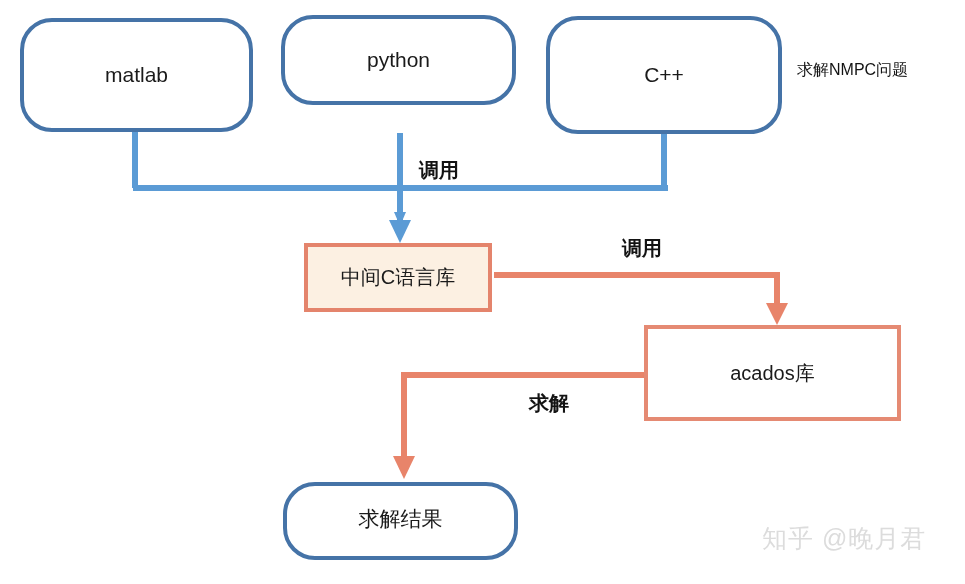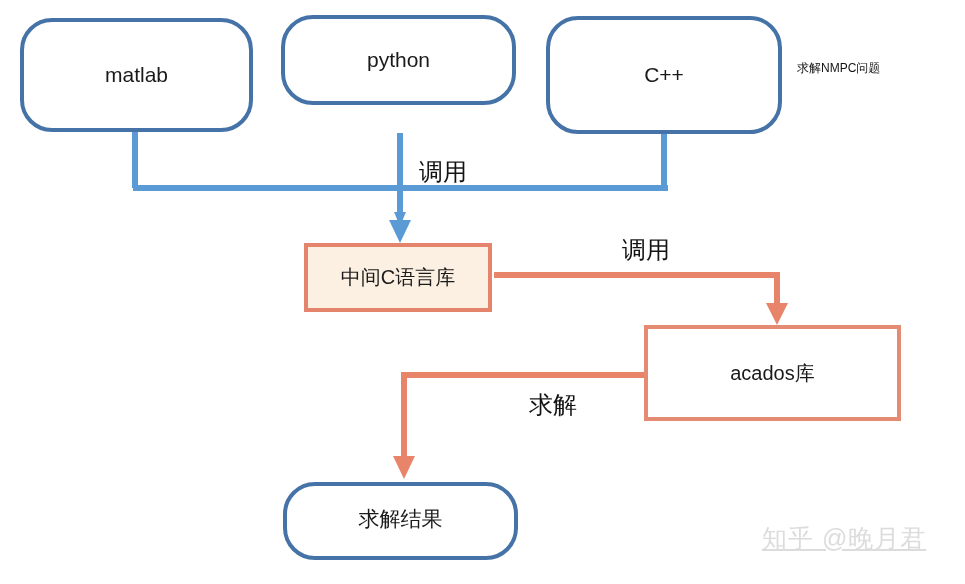--- a/index.html
+++ b/index.html
@@ -40,40 +40,40 @@
     background: #fcf0e2;
     font-size: 20px;
   }
   .node-orange-plain {
     border: 4px solid #e58a73;
     background: #ffffff;
     font-size: 20px;
   }
   .edge-label {
     position: absolute;
-    font-size: 24px;
+    font-size: 20px;
     color: #131313;
     white-space: nowrap;
     line-height: 1;
+    font-weight: bold;
   }
   .side-label {
     position: absolute;
-    font-size: 12px;
+    font-size: 16px;
     color: #131313;
     white-space: nowrap;
     line-height: 1;
   }
   .watermark {
     position: absolute;
     font-size: 25px;
     color: #dcdcdc;
     white-space: nowrap;
     letter-spacing: 1px;
     line-height: 1;
-    text-decoration: underline;
   }
   svg.connectors {
     position: absolute;
     left: 0;
     top: 0;
     width: 965px;
     height: 584px;
     pointer-events: none;
   }
 </style>

